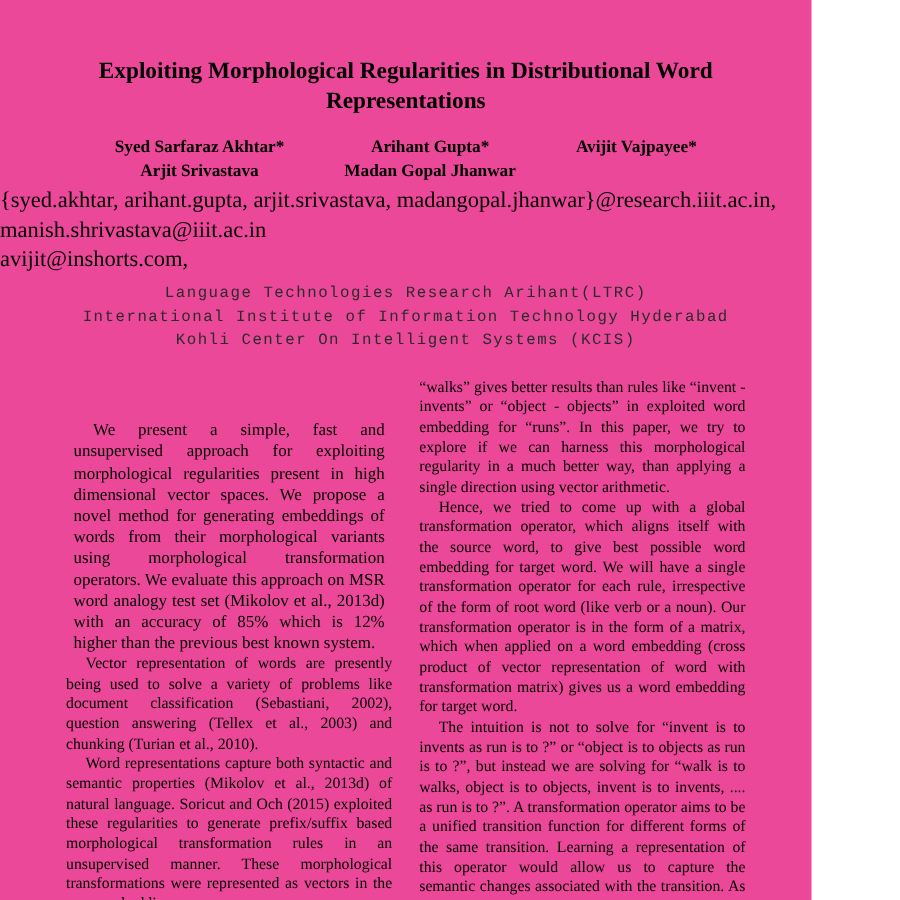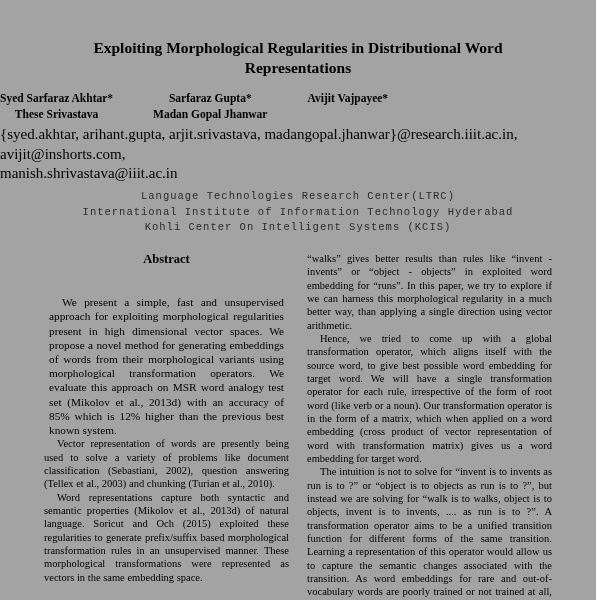--- a/index.html
+++ b/index.html
@@ -1,35 +1,36 @@
 <!DOCTYPE html>
 <html lang="en"><head>
 <meta charset="utf-8">
 <style>
   * { margin: 0; padding: 0; box-sizing: border-box; }
   html, body { background: #ffffff; }
   .page {
-    width: 596px; height: 600px;
-    background: #a3a3a3;
+    width: 541px; height: 600px;
+    background: #ec4899;
     overflow: hidden;
     font-family: "Liberation Serif", serif;
     color: #000;
     position: relative;
   }
   .title {
     margin: 38px auto 0;
     max-width: 480px;
     text-align: center;
     font-size: 15.5px;
     font-weight: bold;
     line-height: 1.3;
     font-family: "Liberation Serif", serif;
   }
   .authors {
     display: flex;
+    justify-content: center;
     gap: 40px;
     margin-top: 13px;
   }
   .author-col { display: flex; flex-direction: column; align-items: center; }
   .author {
     font-size: 11.5px;
     font-weight: bold;
     line-height: 1.35;
     white-space: nowrap;
   }
@@ -84,47 +85,46 @@
 </head>
 <body>
 
 <div class="page">
 
   <h1 class="title">Exploiting Morphological Regularities in Distributional Word Representations</h1>
 
   <div class="authors">
     <div class="author-col">
       <span class="author">Syed Sarfaraz Akhtar*</span>
-      <span class="author">These Srivastava</span>
+      <span class="author">Arjit Srivastava</span>
     </div>
     <div class="author-col">
-      <span class="author">Sarfaraz Gupta*</span>
+      <span class="author">Arihant Gupta*</span>
       <span class="author">Madan Gopal Jhanwar</span>
     </div>
     <div class="author-col">
       <span class="author">Avijit Vajpayee*</span>
     </div>
   </div>
 
   <div class="emails">
     <div>{syed.akhtar, arihant.gupta, arjit.srivastava, madangopal.jhanwar}@research.iiit.ac.in,</div>
+    <div>manish.shrivastava@iiit.ac.in</div>
     <div>avijit@inshorts.com,</div>
-    <div>manish.shrivastava@iiit.ac.in</div>
   </div>
 
   <div class="affiliation">
-    <div>Language Technologies Research Center(LTRC)</div>
+    <div>Language Technologies Research Arihant(LTRC)</div>
     <div>International Institute of Information Technology Hyderabad</div>
     <div>Kohli Center On Intelligent Systems (KCIS)</div>
   </div>
 
   <div class="columns">
 
     <div class="col">
-      <div class="abstract-heading">Abstract</div>
       <p class="abstract-text indent">We present a simple, fast and unsupervised approach for exploiting morphological regularities present in high dimensional vector spaces. We propose a novel method for generating embeddings of words from their morphological variants using morphological transformation operators. We evaluate this approach on MSR word analogy test set (Mikolov et al., 2013d) with an accuracy of 85% which is 12% higher than the previous best known system.</p>
 
 
       <p class="body-text indent">Vector representation of words are presently being used to solve a variety of problems like document classification (Sebastiani, 2002), question answering (Tellex et al., 2003) and chunking (Turian et al., 2010).</p>
       <p class="body-text indent">Word representations capture both syntactic and semantic properties (Mikolov et al., 2013d) of natural language. Soricut and Och (2015) exploited these regularities to generate prefix/suffix based morphological transformation rules in an unsupervised manner. These morphological transformations were represented as vectors in the same embedding space.</p>
     </div>
 
     <div class="col">
       <p class="body-text">“walks” gives better results than rules like “invent - invents” or “object - objects” in exploited word embedding for “runs”. In this paper, we try to explore if we can harness this morphological regularity in a much better way, than applying a single direction using vector arithmetic.</p>
       <p class="body-text indent">Hence, we tried to come up with a global transformation operator, which aligns itself with the source word, to give best possible word embedding for target word. We will have a single transformation operator for each rule, irrespective of the form of root word (like verb or a noun). Our transformation operator is in the form of a matrix, which when applied on a word embedding (cross product of vector representation of word with transformation matrix) gives us a word embedding for target word.</p>

